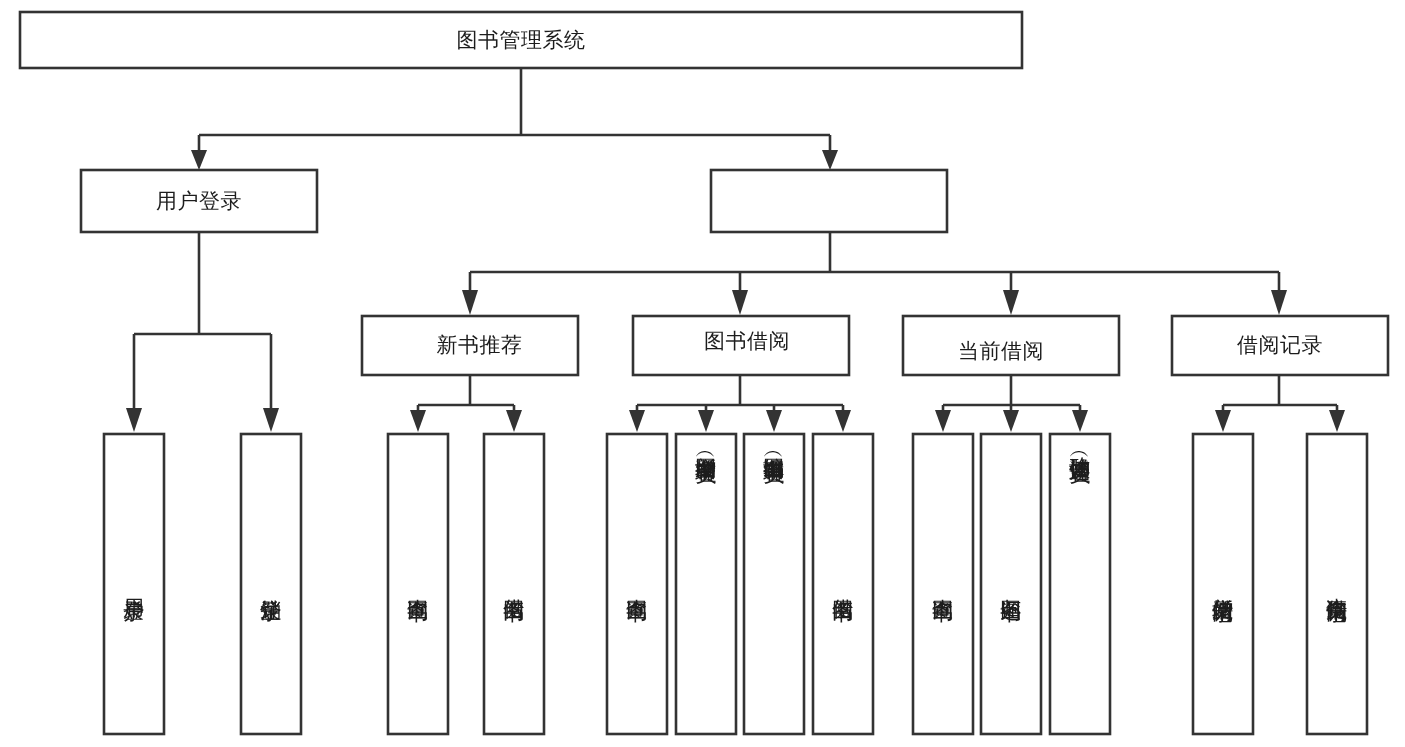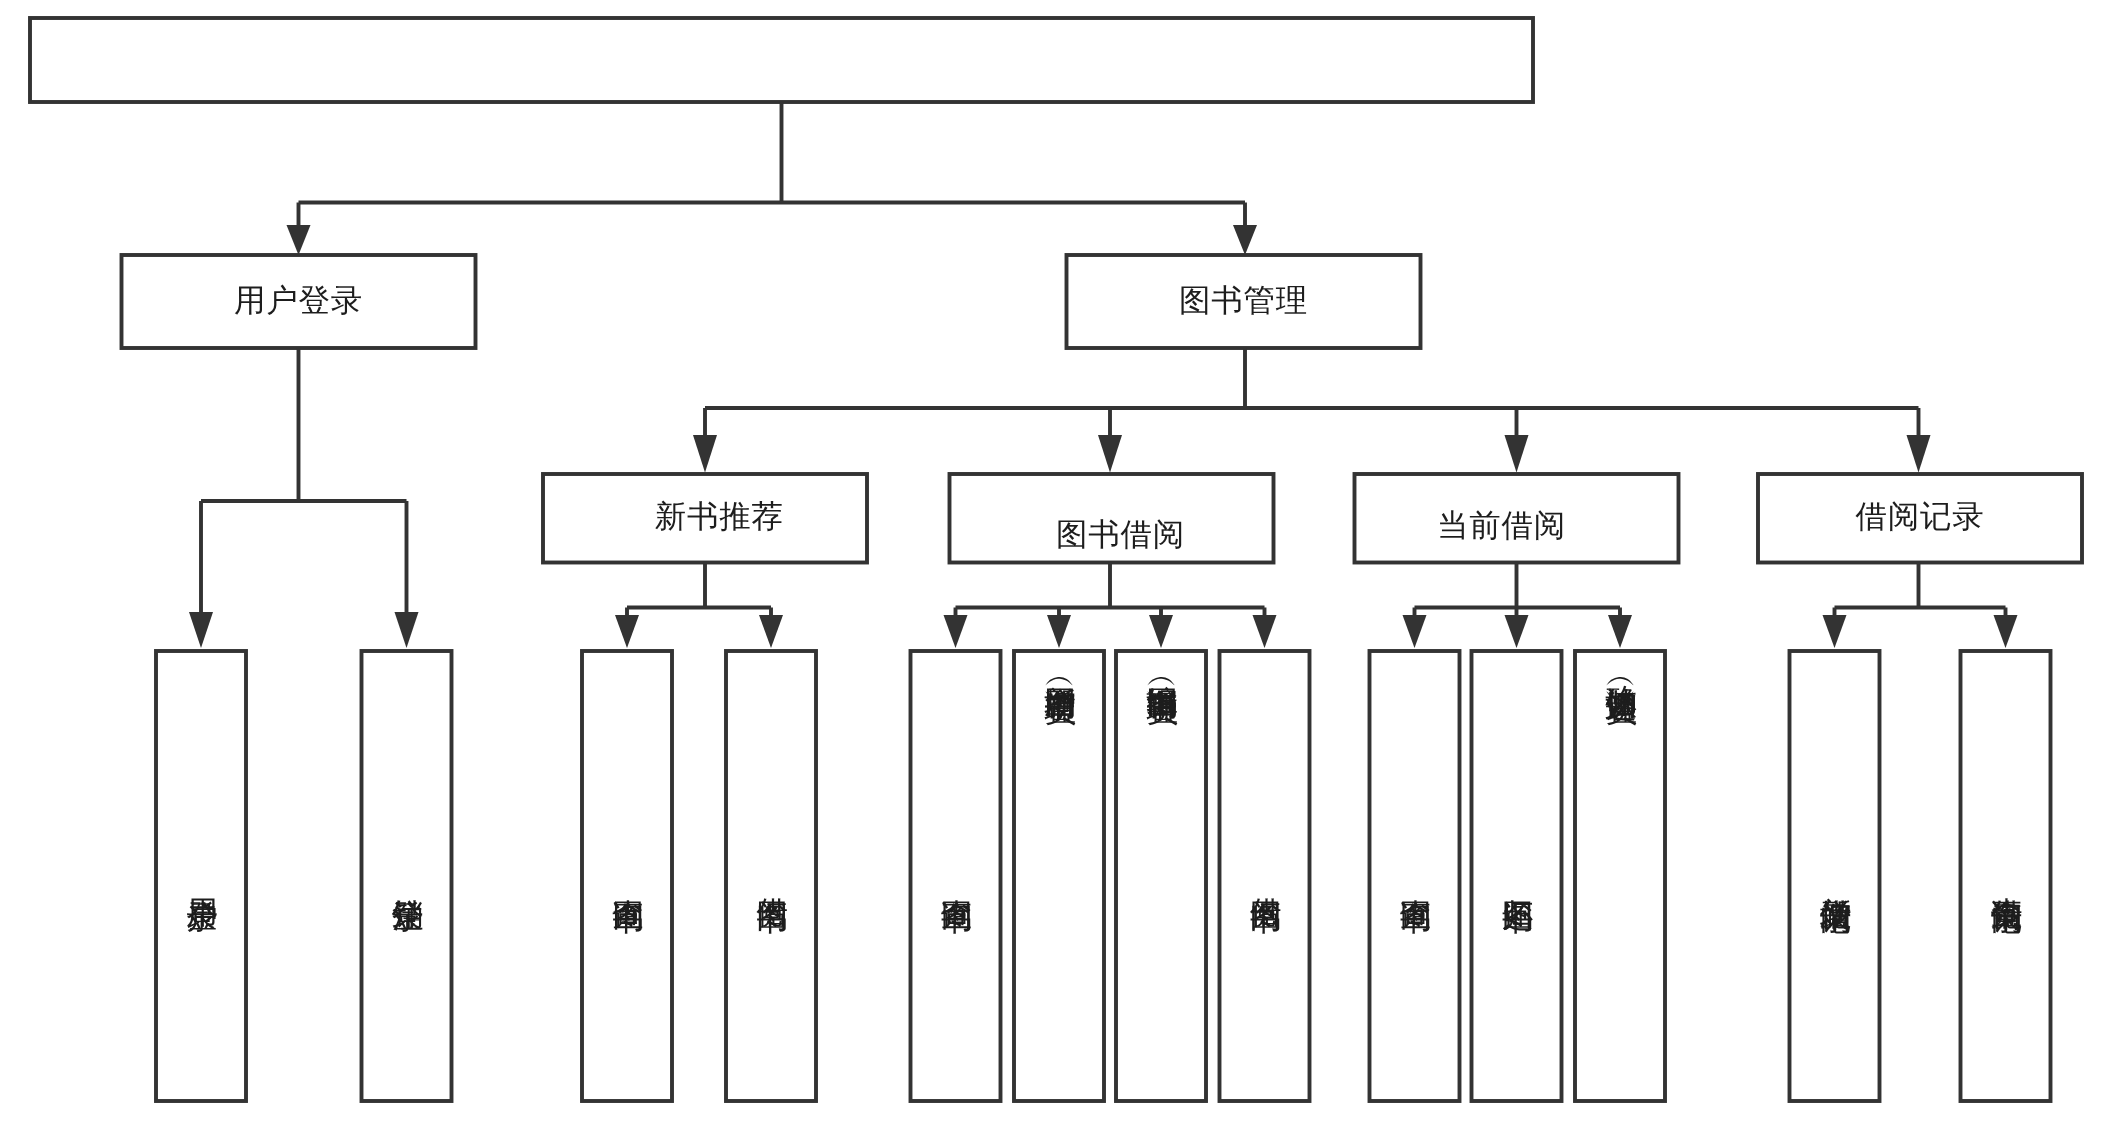--- a/index.html
+++ b/index.html
@@ -172,26 +172,26 @@
 
     <rect class="node-box" x="913" y="434" width="60" height="300"></rect>
     <rect class="node-box" x="981" y="434" width="60" height="300"></rect>
     <rect class="node-box" x="1050" y="434" width="60" height="300"></rect>
 
     <rect class="node-box" x="1193" y="434" width="60" height="300"></rect>
     <rect class="node-box" x="1307" y="434" width="60" height="300"></rect>
 
   </svg>
 
+  <div class="node-label horiz" style="left:20px; top:12px; width:1002px; height:56px;">图书管理系统</div>
 
   <div class="node-label horiz" style="left:81px; top:170px; width:236px; height:62px;">用户登录</div>
-  <div class="node-label horiz" style="left:711px; top:170px; width:236px; height:62px;">图书管理</div>
 
   <div class="node-label horiz" style="left:362px; top:316px; width:216px; height:59px;padding-left:19px;">新书推荐</div>
-  <div class="node-label horiz" style="left:633px; top:328px; width:228px; height:59px;">图书借阅</div>
+  <div class="node-label horiz" style="left:633px; top:312px; width:228px; height:59px;">图书借阅</div>
   <div class="node-label horiz" style="left:893px; top:316px; width:216px; height:71px;">当前借阅</div>
   <div class="node-label horiz" style="left:1172px; top:316px; width:216px; height:59px;">借阅记录</div>
 
   <div class="node-label vert centered" style="left:104px; top:434px; width:60px; height:300px;">用户登录</div>
   <div class="node-label vert centered" style="left:241px; top:434px; width:60px; height:300px;">注销登录</div>
 
   <div class="node-label vert centered" style="left:388px; top:434px; width:60px; height:300px;">查询图书</div>
   <div class="node-label vert centered" style="left:484px; top:434px; width:60px; height:300px;">借阅图书</div>
 
   <div class="node-label vert centered" style="left:607px; top:434px; width:60px; height:300px;">查询图书</div>

